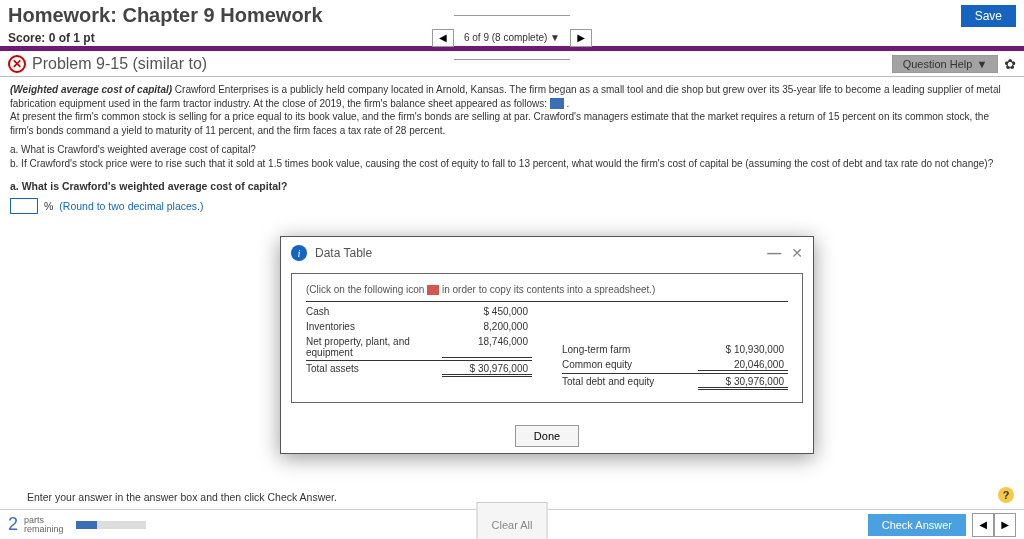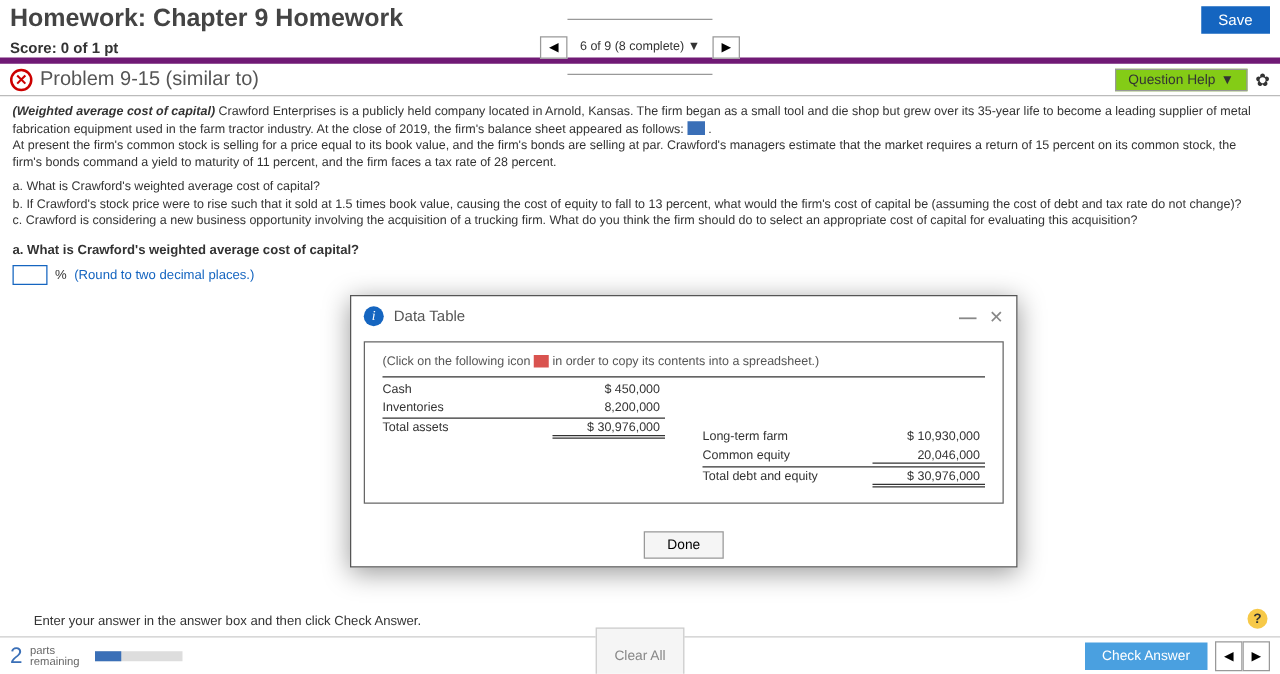--- a/index.html
+++ b/index.html
@@ -9,21 +9,21 @@
   .save-btn { background: #1565c0; color: #fff; border: none; padding: 4px 14px; font-size: 12px; cursor: pointer; margin-left: 43px; }
   .row2 { display: flex; align-items: center; padding: 2px 8px; border-bottom: 5px solid #701a75; height: 22px; gap: 20px; }
   .score-left { font-size: 12px; }
   .pager { position: absolute; left: 50%; transform: translateX(-50%); display: flex; align-items: center; gap: 0; }
   .pager button { background: #fff; border: 1px solid #999; width: 22px; height: 18px; font-size: 10px; cursor: pointer; }
   .pager .page-txt { border: 1px solid #999; padding: 16px 10px; font-size: 10px; border-left: none; border-right: none; }
   .hw-score { margin-left: auto; font-size: 12px; }
   .row3 { display: flex; align-items: center; padding: 2px 8px; border-bottom: 1px solid #bbb; height: 26px; }
   .x-icon { width: 18px; height: 18px; border: 2px solid #c00; border-radius: 50%; display: flex; align-items: center; justify-content: center; color: #c00; font-weight: bold; font-size: 12px; margin-right: 6px; }
   .prob-title { font-size: 16px; color: #555; }
-  .qhelp { margin-left: auto; border: 1px solid #999; padding: 2px 10px; font-size: 11px; background: #84cc16; cursor: pointer; display: flex; align-items: center; gap: 4px; }
+  .qhelp { margin-left: auto; border: 1px solid #999; padding: 2px 10px; font-size: 11px; background: #a3a3a3; cursor: pointer; display: flex; align-items: center; gap: 4px; }
   .gear { margin-left: 6px; font-size: 14px; cursor: pointer; }
   .body-text { padding: 6px 10px; font-size: 10px; line-height: 1.35; color: #333; }
   .body-text .data-icon { display: inline-block; width: 14px; height: 11px; background: #3a6fb7; vertical-align: middle; }
   .qline { padding: 4px 10px 0 10px; font-size: 10.5px; }
   .ansrow { padding: 6px 10px; display: flex; align-items: center; gap: 6px; font-size: 10.5px; }
   .ans-input { width: 28px; height: 16px; border: 1px solid #1565c0; }
   .round-note { color: #1565c0; }
   .modal { position: absolute; left: 280px; top: 236px; width: 534px; background: #fff; border: 1px solid #555; box-shadow: 0 4px 20px rgba(0,0,0,0.4); }
   .modal-head { display: flex; align-items: center; padding: 8px 10px; gap: 8px; }
   .modal-head .info-i { width: 16px; height: 16px; border-radius: 50%; background: #1565c0; color: #fff; display: flex; align-items: center; justify-content: center; font-size: 11px; font-family: Georgia, serif; font-style: italic; }
@@ -80,21 +80,20 @@
   <div class="qhelp"><span>Question Help</span> ▼</div>
   <div class="gear">✿</div>
 </div>
 
 <div class="body-text">
   <i><b>(Weighted average cost of capital)</b></i><span> Crawford Enterprises is a publicly held company located in Arnold, Kansas. The firm began as a small tool and die shop but grew over its 35-year life to become a leading supplier of metal fabrication equipment used in the farm tractor industry. At the close of 2019, the firm's balance sheet appeared as follows: </span><span class="data-icon"></span> .<br>
   <span>At present the firm's common stock is selling for a price equal to its book value, and the firm's bonds are selling at par. Crawford's managers estimate that the market requires a return of 15 percent on its common stock, the firm's bonds command a yield to maturity of 11 percent, and the firm faces a tax rate of 28 percent.</span>
   <div style="height:6px"></div>
   <div>a. What is Crawford's weighted average cost of capital?</div>
   <div>b. If Crawford's stock price were to rise such that it sold at 1.5 times book value, causing the cost of equity to fall to 13 percent, what would the firm's cost of capital be (assuming the cost of debt and tax rate do not change)?</div>
-  <div>c. Crawford is considering a new business opportunity involving the acquisition of a trucking firm. What do you think the firm should do to select an appropriate cost of capital for evaluating this acquisition?</div>
 </div>
 
 <div class="qline"><b>a. What is Crawford's weighted average cost of capital?</b></div>
 <div class="ansrow">
   <input class="ans-input" style="">
   <span>%</span>
   <span class="round-note">(Round to two decimal places.)</span>
 </div>
 
 <div class="modal">
@@ -112,20 +111,24 @@
     </div>
     <div class="table-wrap">
       <div class="col" id="left-col">
           <div class="trow">
             <div class="lbl">Cash</div>
             <div class="val">$  450,000</div>
           </div>
           <div class="trow">
             <div class="lbl">Inventories</div>
             <div class="val">8,200,000</div>
+          </div>
+          <div class="trow">
+            <div class="lbl">Net property, plant, and equipment</div>
+            <div class="val underline">18,746,000</div>
           </div>
           <div class="trow total-row">
             <div class="lbl">Total assets</div>
             <div class="val dbl-underline">$  30,976,000</div>
           </div>
         </div>
       <div class="col" id="right-col">
           <div class="spacer-col"></div>
           <div class="trow">
             <div class="lbl">Long-term farm</div>

